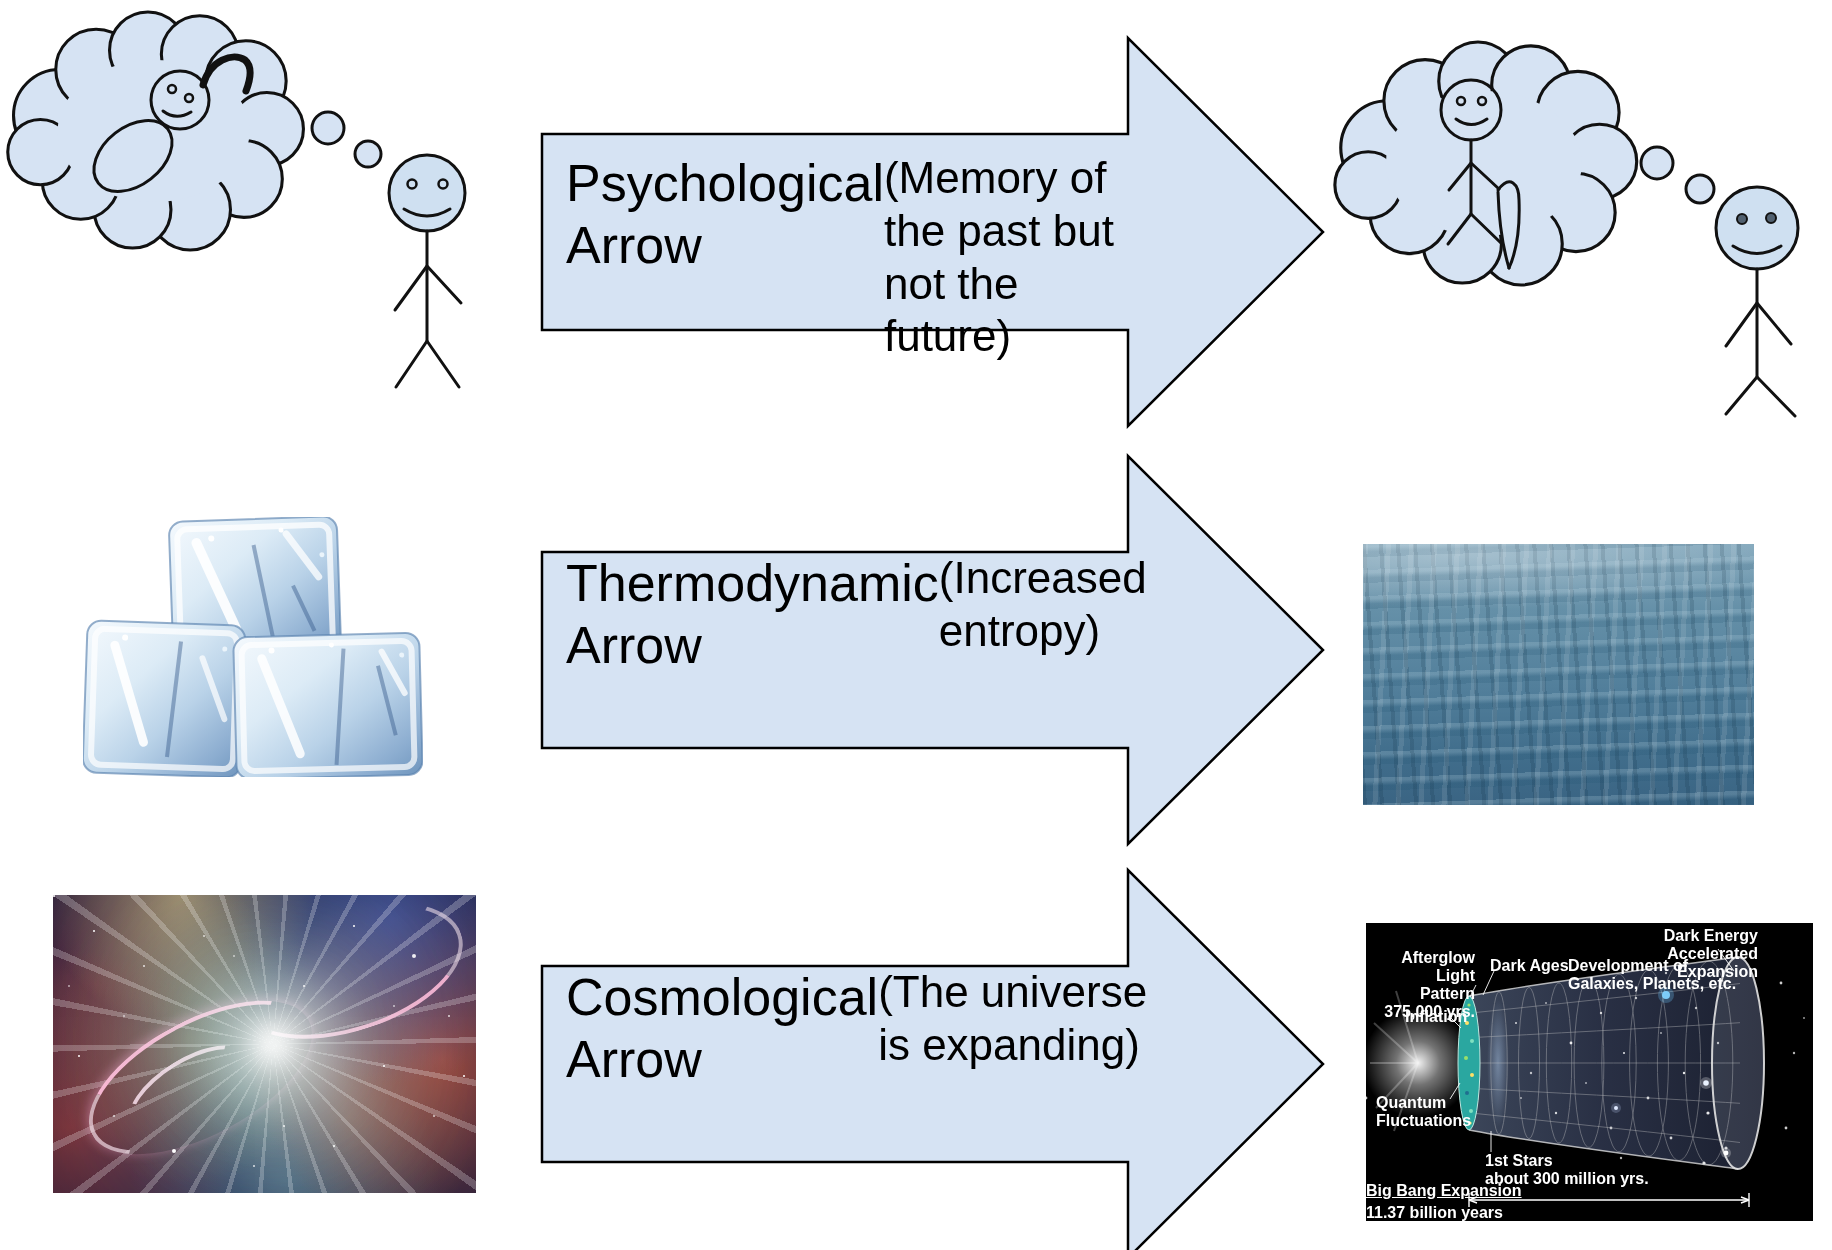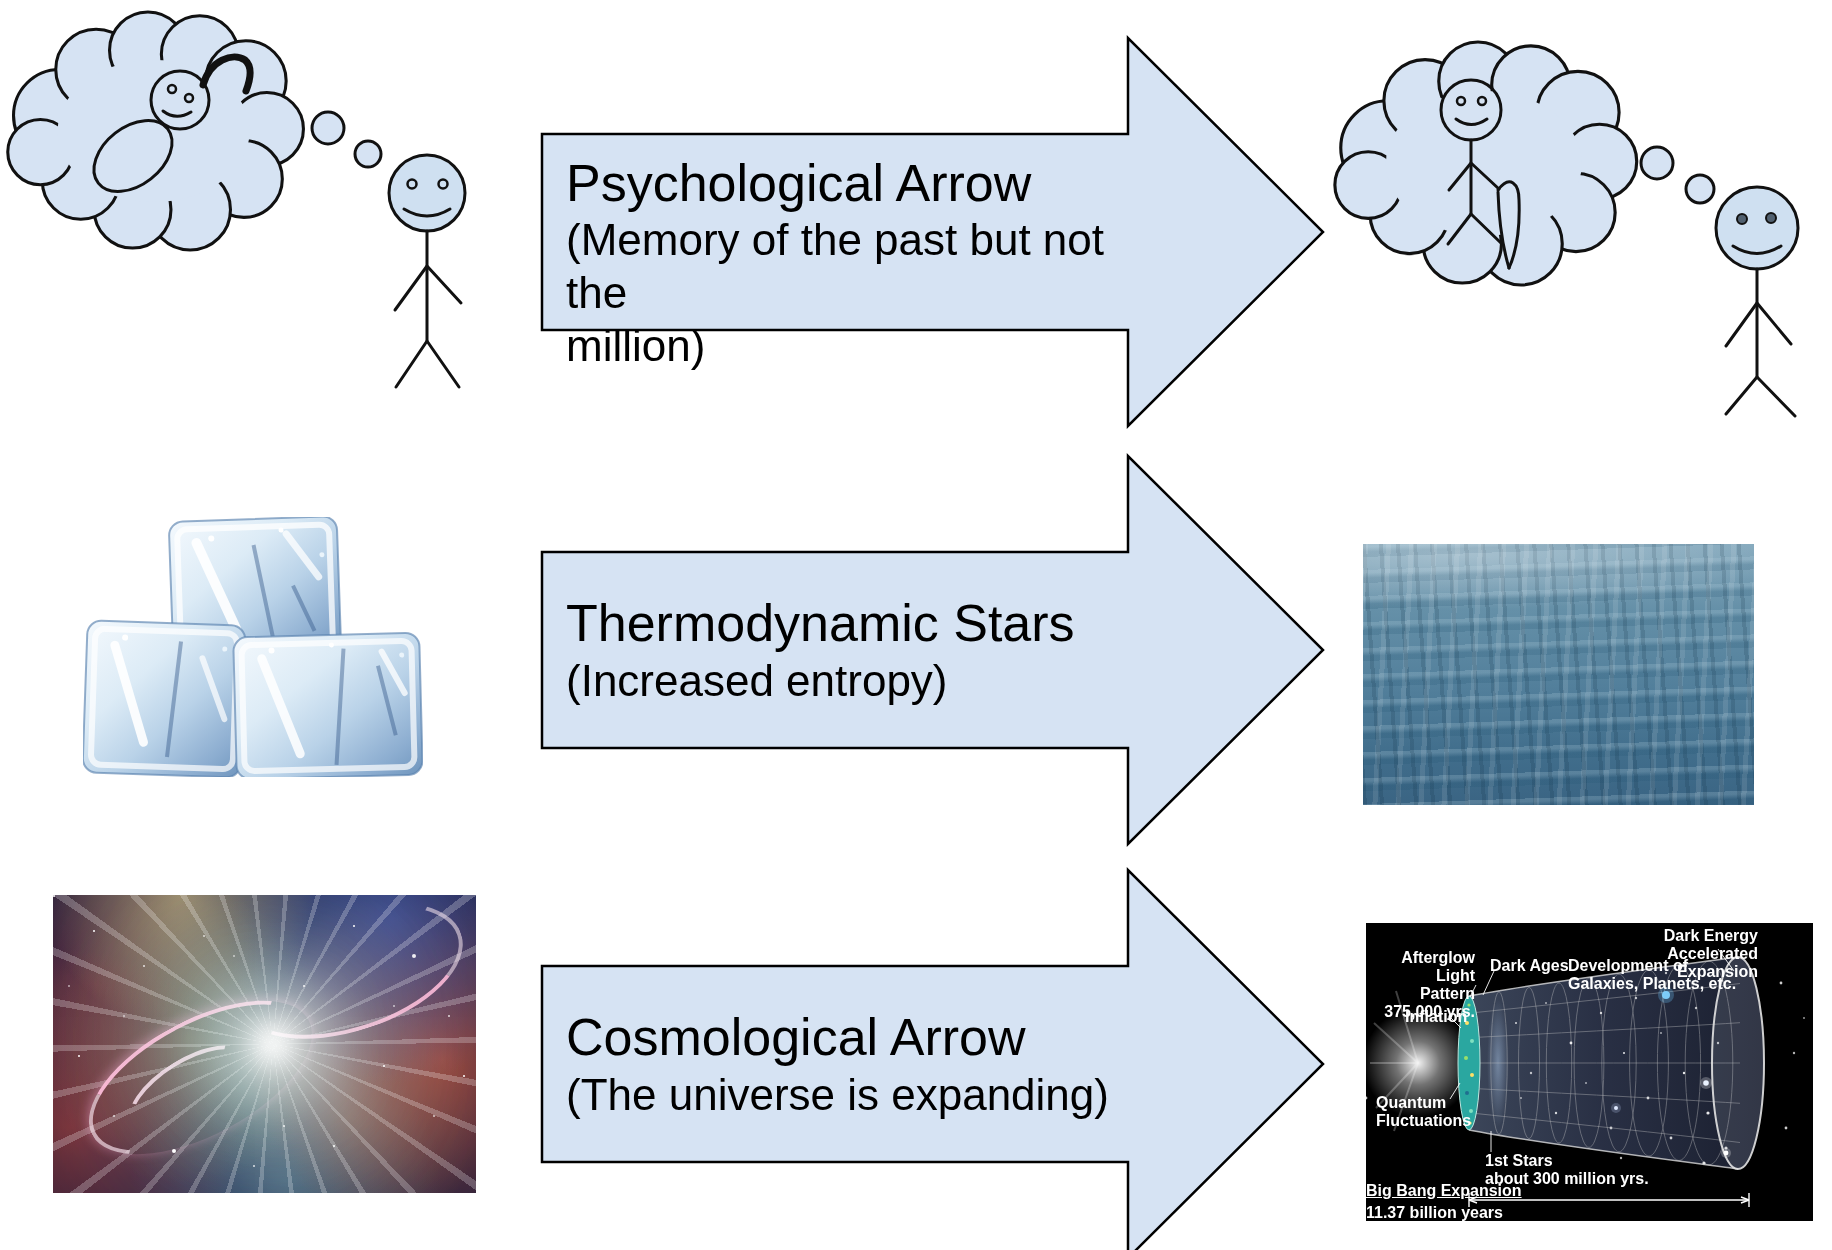--- a/index.html
+++ b/index.html
@@ -2,21 +2,21 @@
 <html><head>
 <meta charset="utf-8">
 <style>
   html,body{margin:0;padding:0;background:#ffffff;}
   #stage{position:relative;width:1832px;height:1250px;background:#ffffff;overflow:hidden;
          font-family:"Liberation Sans",sans-serif;color:#000;}
   svg{display:block;}
   .overlay{position:absolute;left:0;top:0;}
 
   
-  .row-text{position:absolute;left:566px;width:600px;height:196px;display:flex;flex-direction:column;}
+  .row-text{position:absolute;left:566px;width:600px;height:196px;display:flex;flex-direction:row;}
   .row-text.centered{justify-content:center;}
   .row-text.topped{justify-content:flex-start;padding-top:18px;box-sizing:border-box;}
   .row-title{font-size:52px;line-height:1.2;color:#000;}
   .row-sub{font-size:44px;line-height:1.2;color:#000;white-space:pre-line;}
 
   
   .water{position:absolute;left:1363px;top:544px;width:391px;height:261px;
     background:
       radial-gradient(ellipse 140% 35% at 25% 4%, rgba(255,255,255,.30), transparent 60%),
       repeating-linear-gradient(93deg, rgba(255,255,255,.10) 0 5px, transparent 5px 23px),
@@ -160,24 +160,24 @@
       <path d="M1733,246 Q1757,261 1781,246"></path>
       <path d="M1757,269 V377"></path>
       <path d="M1757,303 L1726,346 M1757,303 L1791,344"></path>
       <path d="M1757,377 L1726,414 M1757,377 L1795,416"></path>
     </g>
   </svg>
 
   <div class="row-text topped" style="top:134px">
     <div class="row-title">Psychological Arrow</div>
     <div class="row-sub">(Memory of the past but not the
-million)</div>
+future)</div>
   </div>
   <div class="row-text centered" style="top:552px">
-    <div class="row-title">Thermodynamic Stars</div>
+    <div class="row-title">Thermodynamic Arrow</div>
     <div class="row-sub">(Increased entropy)</div>
   </div>
   <div class="row-text centered" style="top:966px">
     <div class="row-title">Cosmological Arrow</div>
     <div class="row-sub">(The universe is expanding)</div>
   </div>
 
   <svg class="overlay" style="left:83px;top:517px" width="340" height="260" viewBox="0 0 340 260">
     <defs>
       <linearGradient id="ice" x1="0" y1="0" x2="1" y2="1">

